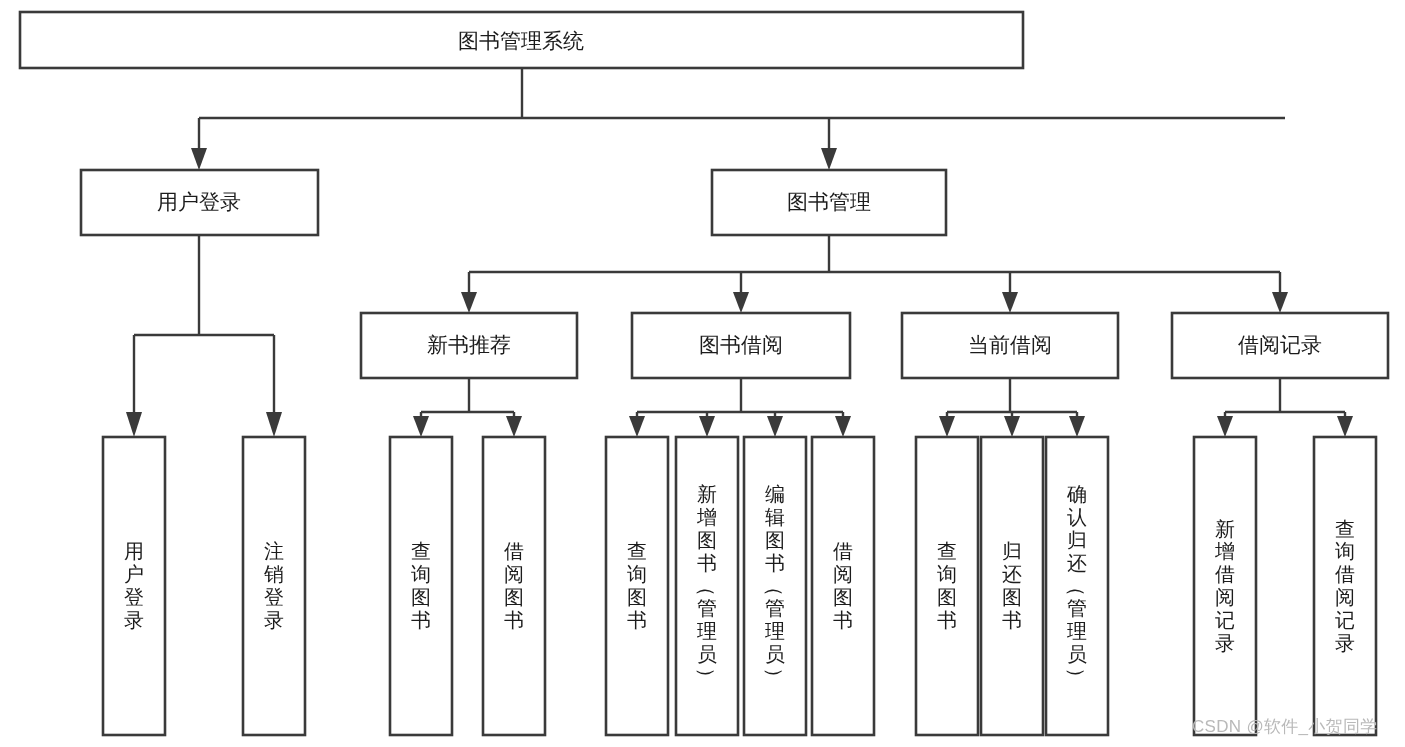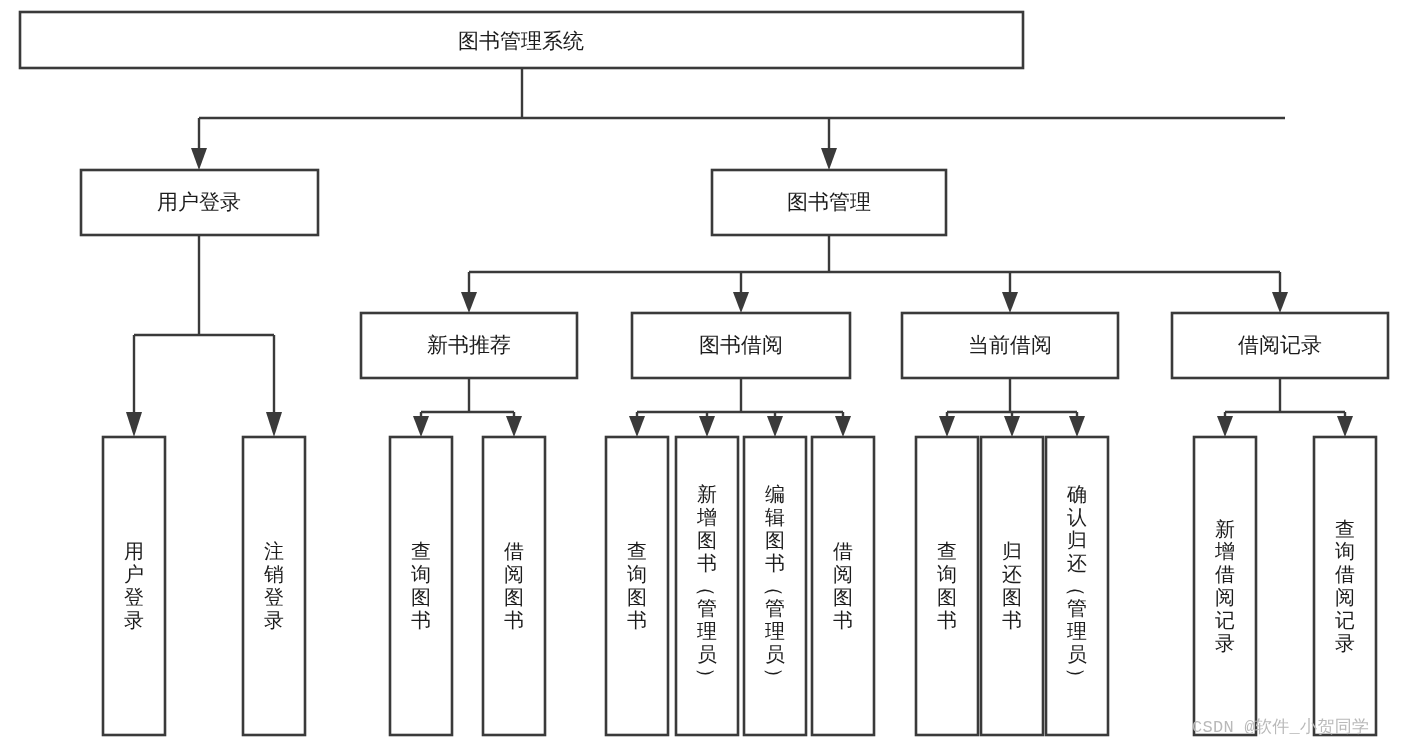--- a/index.html
+++ b/index.html
@@ -61,21 +61,21 @@
     line-height: 1.14;
     color: #1c1c1c;
     text-align: center;
     pointer-events: none;
   }
   .leaf-label span {
     display: block;
   }
   .watermark {
     position: absolute;
-    font-family: Liberation Mono, monospace;
+    font-family: Liberation Sans, sans-serif;
     font-size: 17px;
     color: #b9b9b9;
     white-space: nowrap;
     letter-spacing: 0.3px;
   }
 </style>
 </head>
 <body>
 
 <div id="diagram-root">

